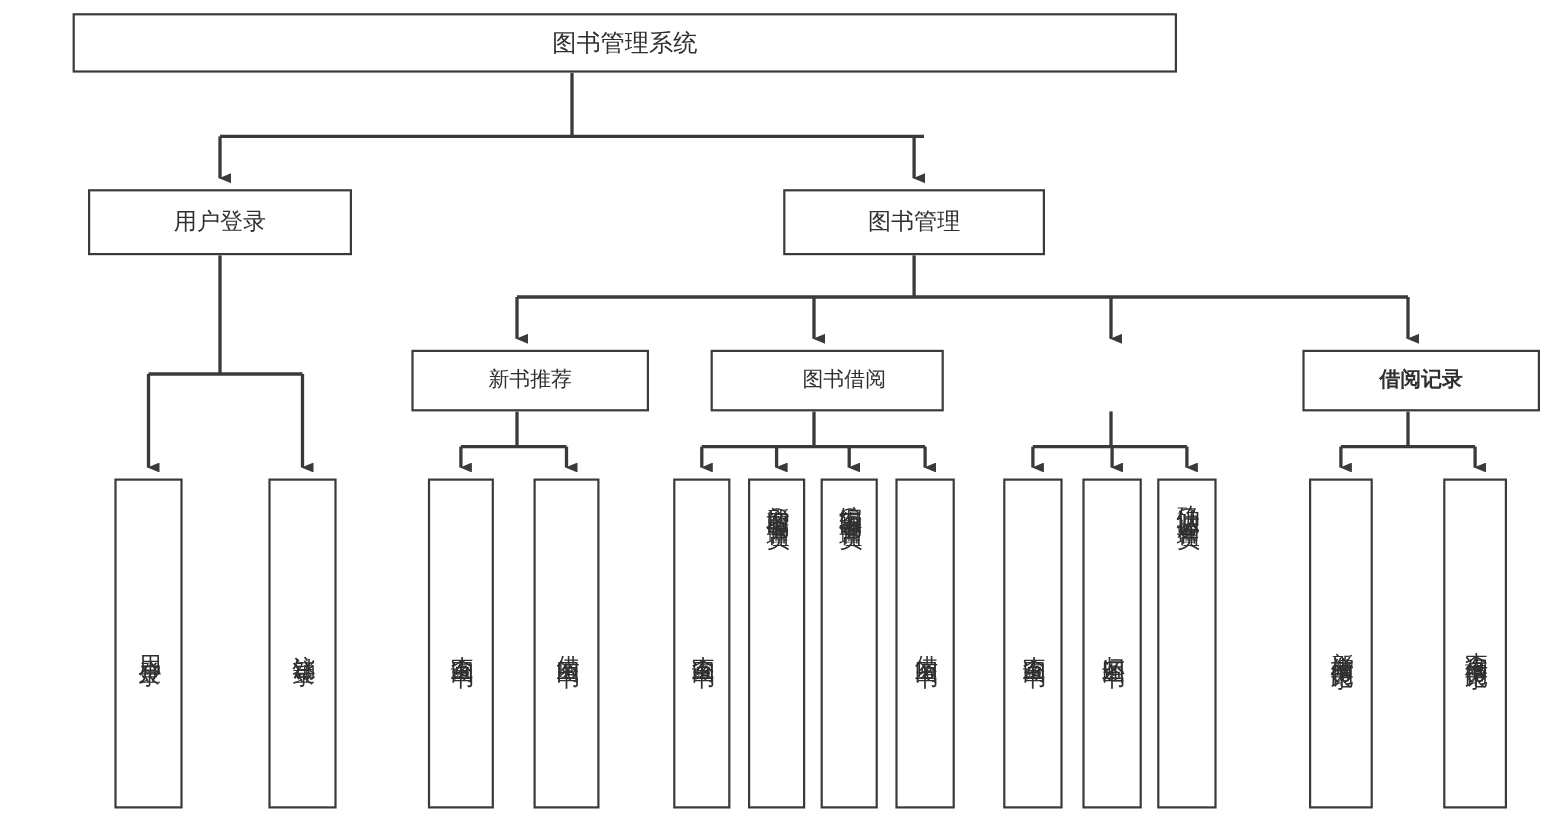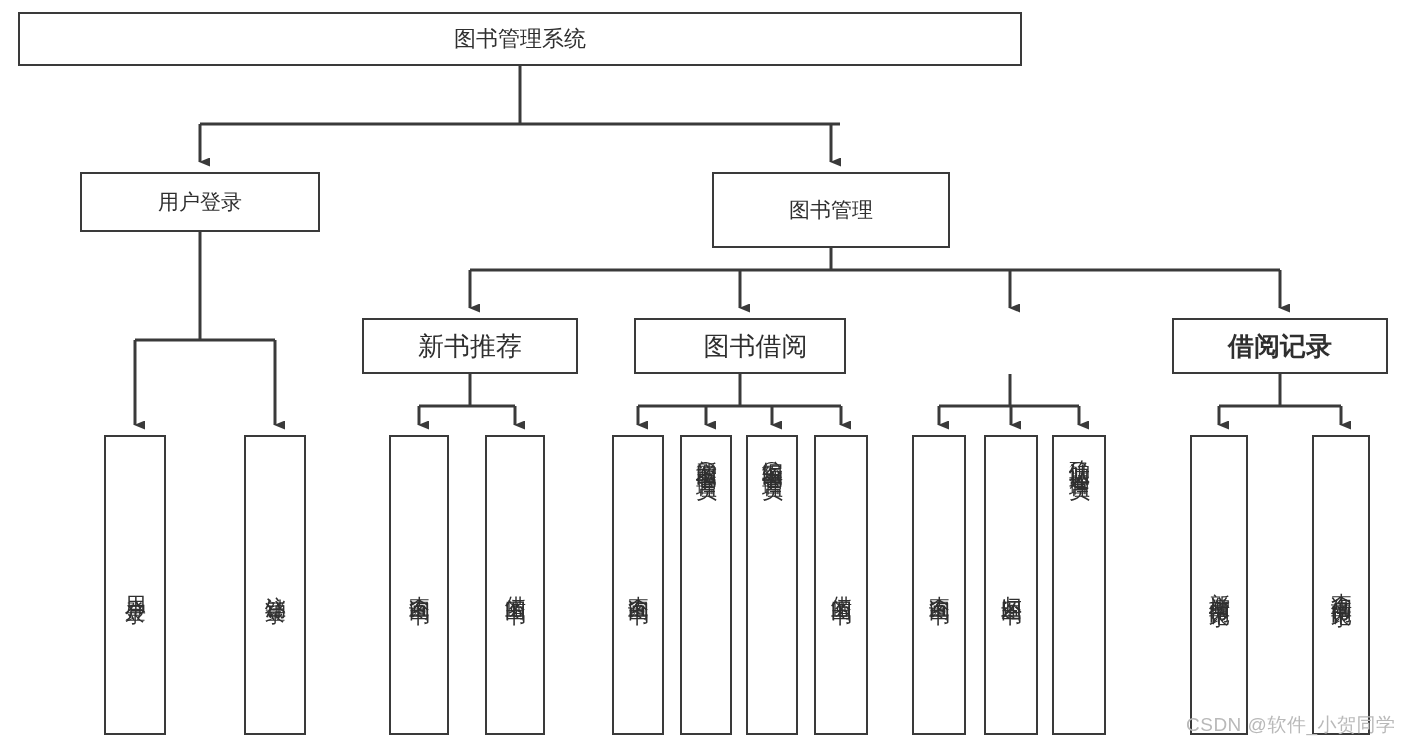--- a/index.html
+++ b/index.html
@@ -33,26 +33,28 @@
     border: 2px solid #3a3a3a;
     display: flex;
     align-items: center;
     justify-content: center;
     color: #2f2f2f;
     line-height: 1.18;
     text-align: center;
   }
   .node.root {
     font-size: 22px;
+    margin-left: 48px;
   }
   .node.level2 {
     font-size: 21px;
   }
   .node.level3 {
-    font-size: 26px;
+    font-size: 19px;
+    margin-left: 12px;
   }
   .node.leaf {
     font-size: 21px;
     align-items: flex-start;
     justify-content: center;
     padding-top: 6px;
   }
   .node.leaf .vtext {
     writing-mode: vertical-rl;
     text-orientation: upright;
@@ -141,21 +143,21 @@
     </g>
   </svg>
 
   <div class="node root" style="left:18px; top:12px; width:1004px; height:54px;">
     <span>图书管理系统</span>
   </div>
 
   <div class="node level2" style="left:80px; top:172px; width:240px; height:60px;">
     <span>用户登录</span>
   </div>
-  <div class="node level2" style="left:712px; top:172px; width:238px; height:76px;">
+  <div class="node level2" style="left:712px; top:172px; width:238px; height:60px;">
     <span>图书管理</span>
   </div>
 
   <div class="node level3" style="left:362px; top:318px; width:216px; height:56px;">
     <span>新书推荐</span>
   </div>
   <div class="node level3" style="left:634px; top:318px; width:212px; height:56px;padding-left:31px;">
     <span>图书借阅</span>
   </div>
   <div class="node level3" style="left:1172px; top:318px; width:216px; height:56px;font-weight:bold;">
@@ -199,15 +201,14 @@
     <span class="vtext">确认归还（管理员）</span>
   </div>
 
   <div class="node leaf centered" style="left:1190px; top:435px; width:58px; height:300px;">
     <span class="vtext">新增借阅记录</span>
   </div>
   <div class="node leaf centered" style="left:1312px; top:435px; width:58px; height:300px;">
     <span class="vtext">查询借阅记录</span>
   </div>
 
-  <div class="watermark">CSDN @软件_小贺同学</div>
 
 </div>
 
 </body></html>

